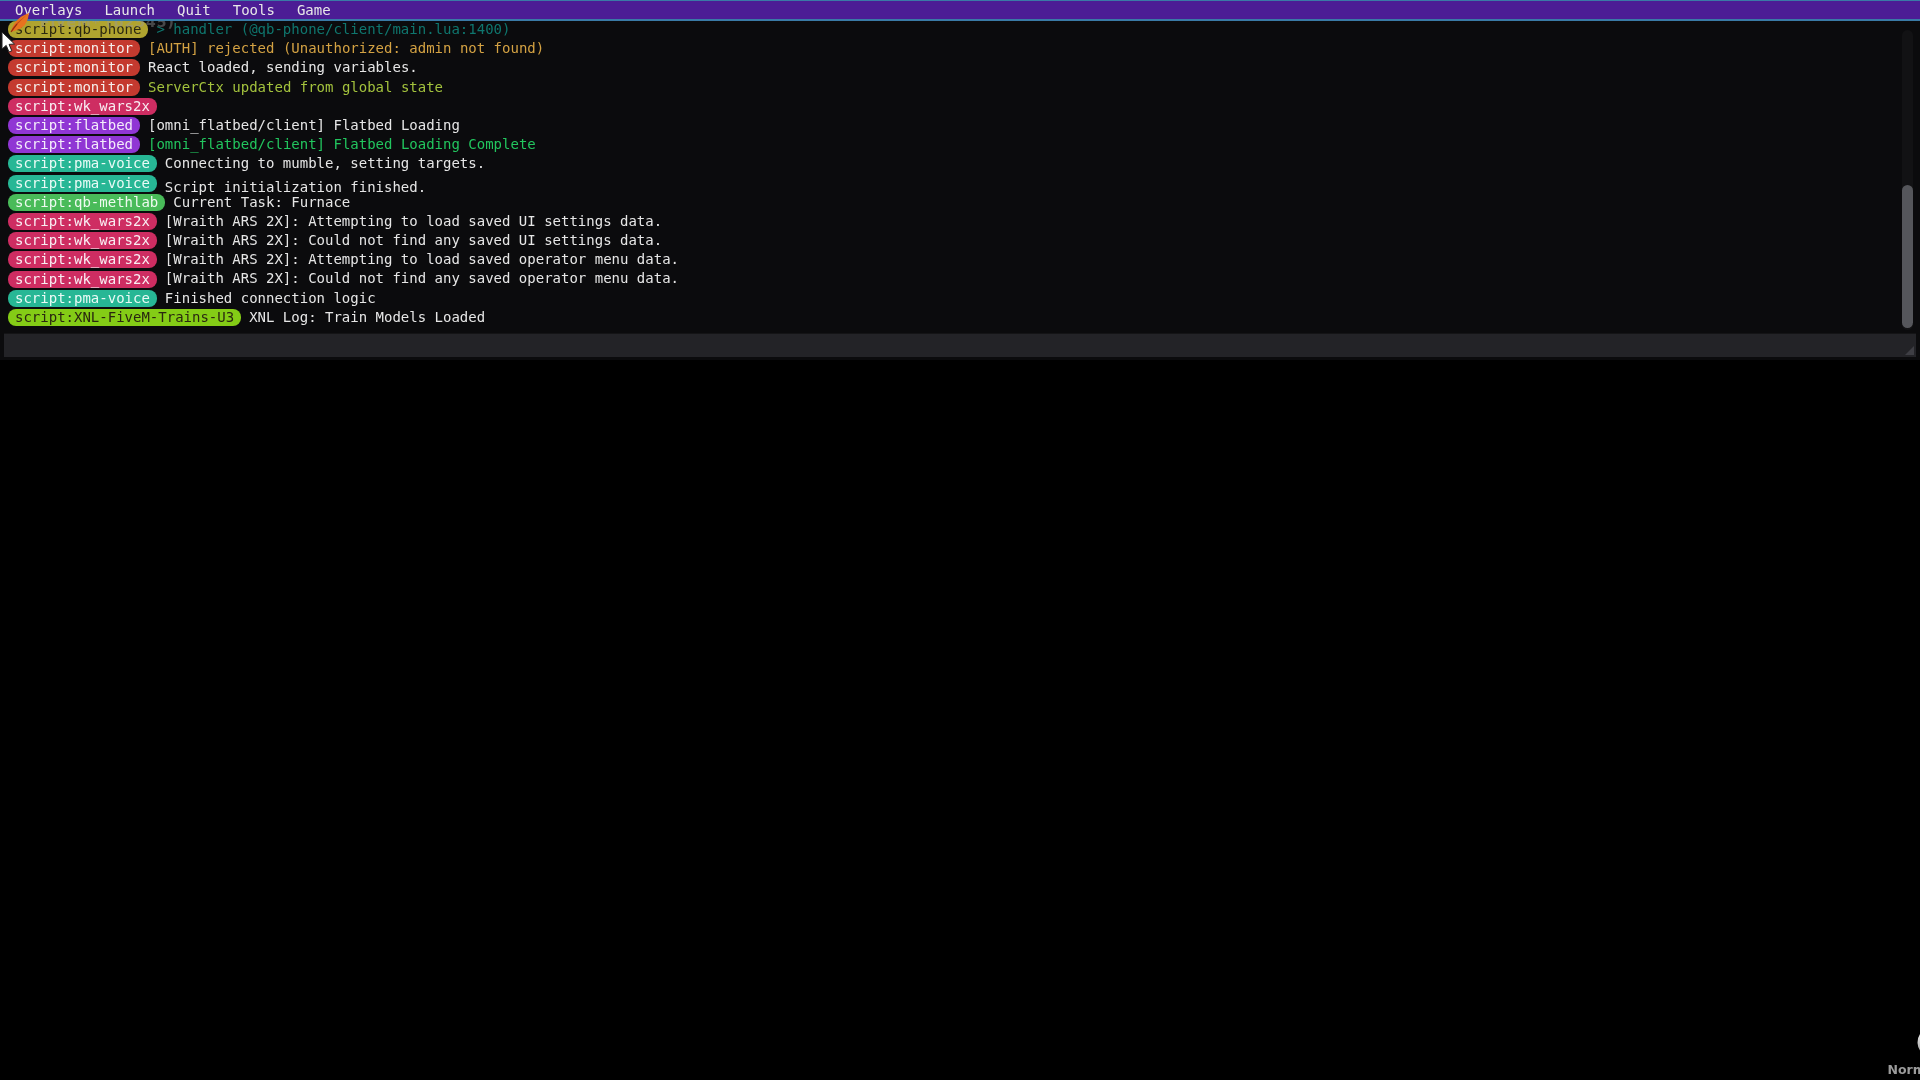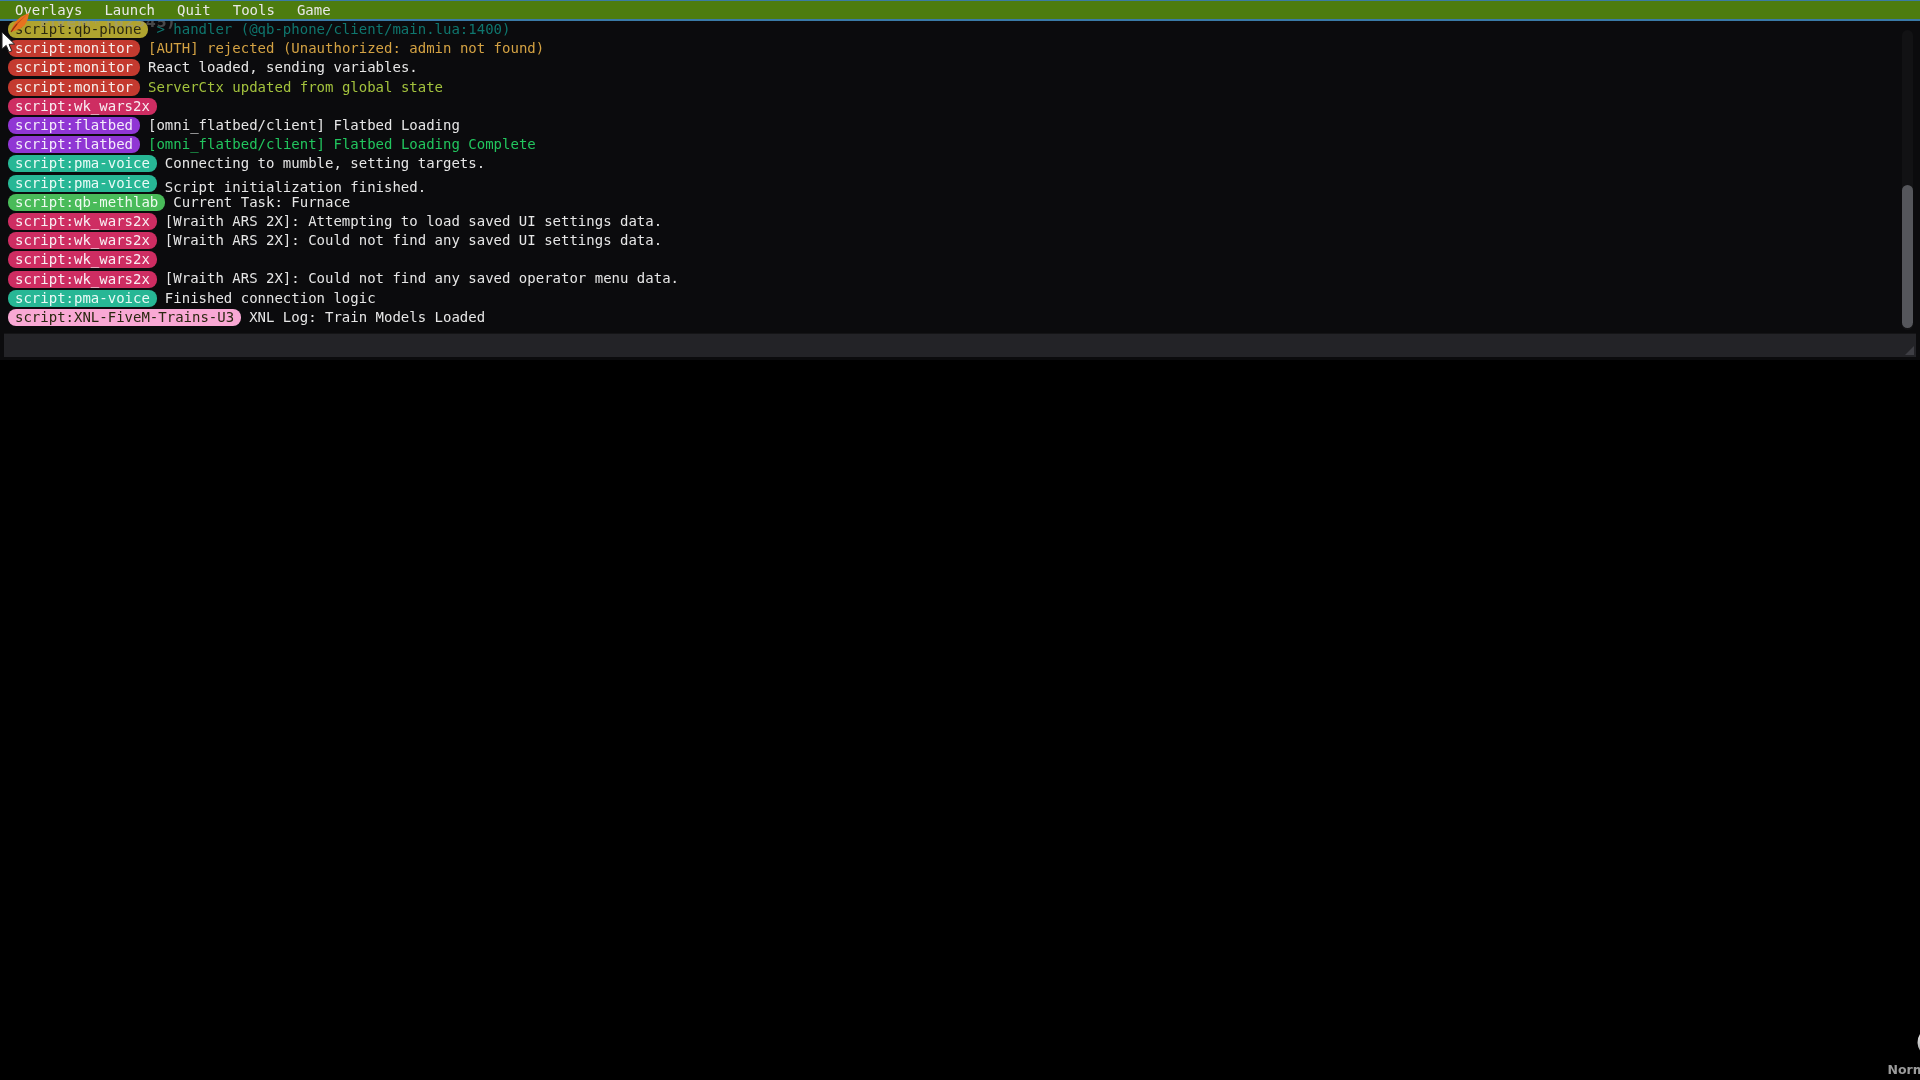--- a/index.html
+++ b/index.html
@@ -5,21 +5,21 @@
   * { margin:0; padding:0; box-sizing:border-box; }
   html,body { width:1920px; height:1080px; background:#000; overflow:hidden; }
   body { position:relative; font-family:"DejaVu Sans Mono", monospace; }
 
   
   .console-window { position:absolute; top:0; left:0; width:1920px; height:360px;
                     background:#0b0b0d; z-index:1; }
 
   
   .menubar { position:absolute; top:0; left:0; width:1920px; height:21px;
-             background:#4d7c0f; border-top:1px solid #3a7aa6; border-bottom:2px solid #3a7aa6;
+             background:#4c1d95; border-top:1px solid #3a7aa6; border-bottom:2px solid #3a7aa6;
              display:flex; align-items:center; padding:0 4px; z-index:30; }
   .menu-item { color:#e8e8e8; font-size:14px; line-height:18px; padding:0 11px; cursor:default; }
 
   
   .ghost-title { position:absolute; top:14px; left:40px; z-index:5;
                  font-family:"DejaVu Sans", sans-serif; font-size:14px; font-weight:bold;
                  letter-spacing:1px; color:#9a9a9a; opacity:0.42; }
   .fivem-leaf { position:absolute; top:10px; left:7px; z-index:35; width:26px; height:26px; }
 
   
@@ -72,24 +72,24 @@
       <div class="log-row"><span class="badge" style="background: rgb(196, 58, 47); color: rgb(246, 239, 236);">script:monitor</span><span class="msg" style="color: rgb(230, 230, 230);">React loaded, sending variables.</span></div>
       <div class="log-row"><span class="badge" style="background: rgb(196, 58, 47); color: rgb(246, 239, 236);">script:monitor</span><span class="msg" style="color: rgb(163, 194, 61);">ServerCtx updated from global state</span></div>
       <div class="log-row"><span class="badge" style="background: rgb(206, 45, 98); color: rgb(248, 237, 242);">script:wk_wars2x</span></div>
       <div class="log-row"><span class="badge" style="background: rgb(144, 54, 212); color: rgb(244, 236, 251);">script:flatbed</span><span class="msg" style="color: rgb(230, 230, 230);">[omni_flatbed/client] Flatbed Loading</span></div>
       <div class="log-row"><span class="badge" style="background: rgb(144, 54, 212); color: rgb(244, 236, 251);">script:flatbed</span><span class="msg" style="color: #22c55e;">[omni_flatbed/client] Flatbed Loading Complete</span></div>
       <div class="log-row"><span class="badge" style="background: rgb(39, 183, 149); color: rgb(234, 250, 246);">script:pma-voice</span><span class="msg" style="color: rgb(230, 230, 230);">Connecting to mumble, setting targets.</span></div>
       <div class="log-row"><span class="badge" style="background: rgb(39, 183, 149); color: rgb(234, 250, 246);">script:pma-voice</span><span class="msg" style="color: rgb(230, 230, 230); margin-top: 8px;">Script initialization finished.</span></div>
       <div class="log-row"><span class="badge" style="background: rgb(73, 187, 89); color: rgb(238, 250, 240);">script:qb-methlab</span><span class="msg" style="color: rgb(230, 230, 230);">Current Task: Furnace</span></div>
       <div class="log-row"><span class="badge" style="background: rgb(206, 45, 98); color: rgb(248, 237, 242);">script:wk_wars2x</span><span class="msg" style="color: rgb(230, 230, 230);">[Wraith ARS 2X]: Attempting to load saved UI settings data.</span></div>
       <div class="log-row"><span class="badge" style="background: rgb(206, 45, 98); color: rgb(248, 237, 242);">script:wk_wars2x</span><span class="msg" style="color: rgb(230, 230, 230);">[Wraith ARS 2X]: Could not find any saved UI settings data.</span></div>
-      <div class="log-row"><span class="badge" style="background: rgb(206, 45, 98); color: rgb(248, 237, 242);">script:wk_wars2x</span></div>
+      <div class="log-row"><span class="badge" style="background: rgb(206, 45, 98); color: rgb(248, 237, 242);">script:wk_wars2x</span><span class="msg" style="color: rgb(230, 230, 230);">[Wraith ARS 2X]: Attempting to load saved operator menu data.</span></div>
       <div class="log-row"><span class="badge" style="background: rgb(206, 45, 98); color: rgb(248, 237, 242);">script:wk_wars2x</span><span class="msg" style="color: rgb(230, 230, 230);">[Wraith ARS 2X]: Could not find any saved operator menu data.</span></div>
       <div class="log-row"><span class="badge" style="background: rgb(39, 183, 149); color: rgb(234, 250, 246);">script:pma-voice</span><span class="msg" style="color: rgb(230, 230, 230);">Finished connection logic</span></div>
-      <div class="log-row"><span class="badge" style="background: #f9a8d4; color: rgb(42, 39, 16);">script:XNL-FiveM-Trains-U3</span><span class="msg" style="color: rgb(230, 230, 230);">XNL Log: Train Models Loaded</span></div>
+      <div class="log-row"><span class="badge" style="background: #84cc16; color: rgb(42, 39, 16);">script:XNL-FiveM-Trains-U3</span><span class="msg" style="color: rgb(230, 230, 230);">XNL Log: Train Models Loaded</span></div>
     </div>
 
   <div class="input-bar">
     <input type="text" value="" style="">
     <div class="resize-grip"></div>
   </div>
 
   <div class="scroll-track">
     <div class="scroll-thumb"></div>
   </div>

